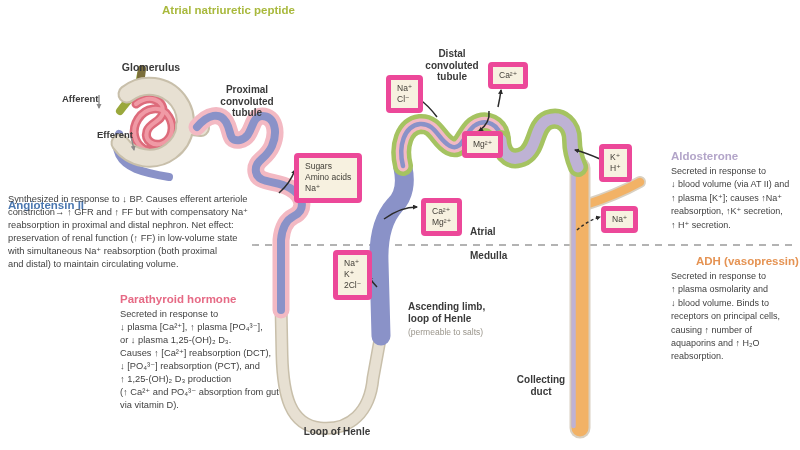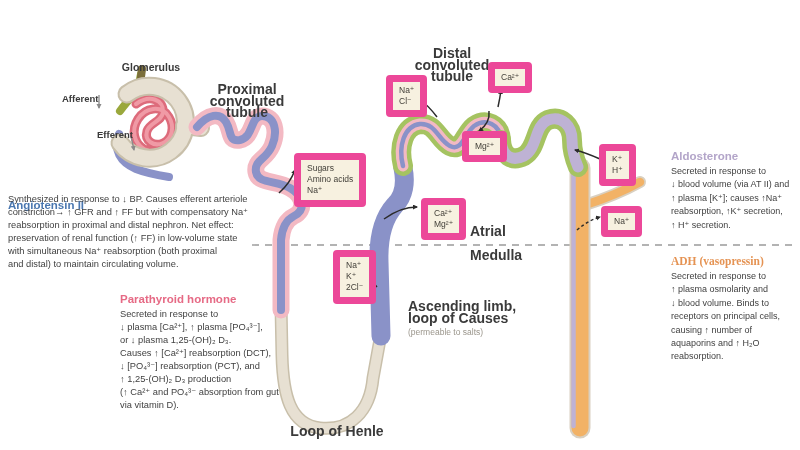--- a/index.html
+++ b/index.html
@@ -1,25 +1,25 @@
 <!DOCTYPE html>
 <html><head>
 <meta charset="utf-8">
 <style>
   html,body{margin:0;padding:0;background:#fff;}
   .stage{position:relative;width:800px;height:450px;background:#fff;overflow:hidden;
          font-family:"Liberation Sans","DejaVu Sans",sans-serif;}
   .art{position:absolute;left:0;top:0;}
-  .lbl{position:absolute;color:#3a3a3a;font-weight:bold;font-size:14px;line-height:11.5px;white-space:pre;}
+  .lbl{position:absolute;color:#3a3a3a;font-weight:bold;font-size:10px;line-height:11.5px;white-space:pre;}
   .lbl.center{text-align:center;}
   .lbl.light{color:#9a958b;font-weight:normal;font-size:8.5px;}
   .hormone-title{position:absolute;font-weight:bold;font-size:11.5px;white-space:pre;}
   .hormone-body{position:absolute;color:#3f3f3f;font-size:9.3px;line-height:13px;white-space:pre;}
   .hormone-body.narrow{font-size:9px;line-height:13.4px;}
-  .ionbox{position:absolute;background:#f7f1e0;border:7px solid #ec4899;border-radius:4px;
+  .ionbox{position:absolute;background:#f7f1e0;border:5px solid #ec4899;border-radius:4px;
           padding:3px 6px;font-size:8.5px;line-height:1.32;color:#44413a;white-space:pre;}
 </style>
 </head>
 <body>
 
 <div class="stage">
 
   <svg class="art" width="800" height="450" viewBox="0 0 800 450">
     <defs>
       <marker id="ah" markerWidth="6" markerHeight="6" refX="4" refY="2.5" orient="auto" markerUnits="userSpaceOnUse">
@@ -99,40 +99,43 @@
   <div class="lbl" style="left:65px;top:129px;font-size:9.5px;padding-left:32px;">Efferent</div>
   <div class="lbl center" style="left:197px;top:84px;width:100px;">Proximal
 convoluted
 tubule</div>
   <div class="lbl center" style="left:402px;top:48px;width:100px;">Distal
 convoluted
 tubule</div>
   <div class="lbl" style="left:470px;top:226px;">Atrial</div>
   <div class="lbl" style="left:470px;top:250px;">Medulla</div>
   <div class="lbl" style="left:408px;top:301px;">Ascending limb,
-loop of Causes</div>
+loop of Henle</div>
   <div class="lbl light" style="left:408px;top:327px;">(permeable to salts)</div>
   <div class="lbl center" style="left:282px;top:426px;width:110px;">Loop of Henle</div>
+  <div class="lbl center" style="left:508px;top:374px;width:66px;">Collecting
+duct</div>
 
   <div class="ionbox" style="left:294px;top:153px;">Sugars
 Amino acids
 Na⁺</div>
   <div class="ionbox" style="left:386px;top:75px;">Na⁺
 Cl⁻</div>
   <div class="ionbox" style="left:488px;top:62px;">Ca²⁺</div>
   <div class="ionbox" style="left:462px;top:131px;">Mg²⁺</div>
   <div class="ionbox" style="left:421px;top:198px;">Ca²⁺
 Mg²⁺</div>
   <div class="ionbox" style="left:333px;top:250px;">Na⁺
 K⁺
 2Cl⁻</div>
   <div class="ionbox" style="left:599px;top:144px;">K⁺
 H⁺</div>
   <div class="ionbox" style="left:601px;top:206px;">Na⁺</div>
 
+  <div class="hormone-title" style="left: 162px; top: 4px; color: rgb(169, 185, 61);">Atrial natriuretic peptide</div>
 
   <div class="hormone-title" style="left: 8px; top: 177px; color: rgb(74, 119, 176); margin-top: 22px;">Angiotensin II</div>
   <div class="hormone-body" style="left:8px;top:193px;">Synthesized in response to ↓ BP. Causes efferent arteriole
 constriction→ ↑ GFR and ↑ FF but with compensatory Na⁺
 reabsorption in proximal and distal nephron. Net effect:
 preservation of renal function (↑ FF) in low-volume state
 with simultaneous Na⁺ reabsorption (both proximal
 and distal) to maintain circulating volume.</div>
 
   <div class="hormone-title" style="left: 120px; top: 293px; color: rgb(230, 106, 133);">Parathyroid hormone</div>
@@ -145,21 +148,21 @@
 (↑ Ca²⁺ and PO₄³⁻ absorption from gut
 via vitamin D).</div>
 
   <div class="hormone-title" style="left: 671px; top: 150px; color: rgb(179, 165, 201);">Aldosterone</div>
   <div class="hormone-body narrow" style="left:671px;top:165px;">Secreted in response to
 ↓ blood volume (via AT II) and
 ↑ plasma [K⁺]; causes ↑Na⁺
 reabsorption, ↑K⁺ secretion,
 ↑ H⁺ secretion.</div>
 
-  <div class="hormone-title" style="left: 671px; top: 255px; color: rgb(229, 147, 83); font-family: Liberation Serif, serif;">ADH (vasopressin)</div>
+  <div class="hormone-title" style="left: 696px; top: 255px; color: rgb(229, 147, 83);">ADH (vasopressin)</div>
   <div class="hormone-body narrow" style="left:671px;top:270px;">Secreted in response to
 ↑ plasma osmolarity and
 ↓ blood volume. Binds to
 receptors on principal cells,
 causing ↑ number of
 aquaporins and ↑ H₂O
 reabsorption.</div>
 
 </div>
 

